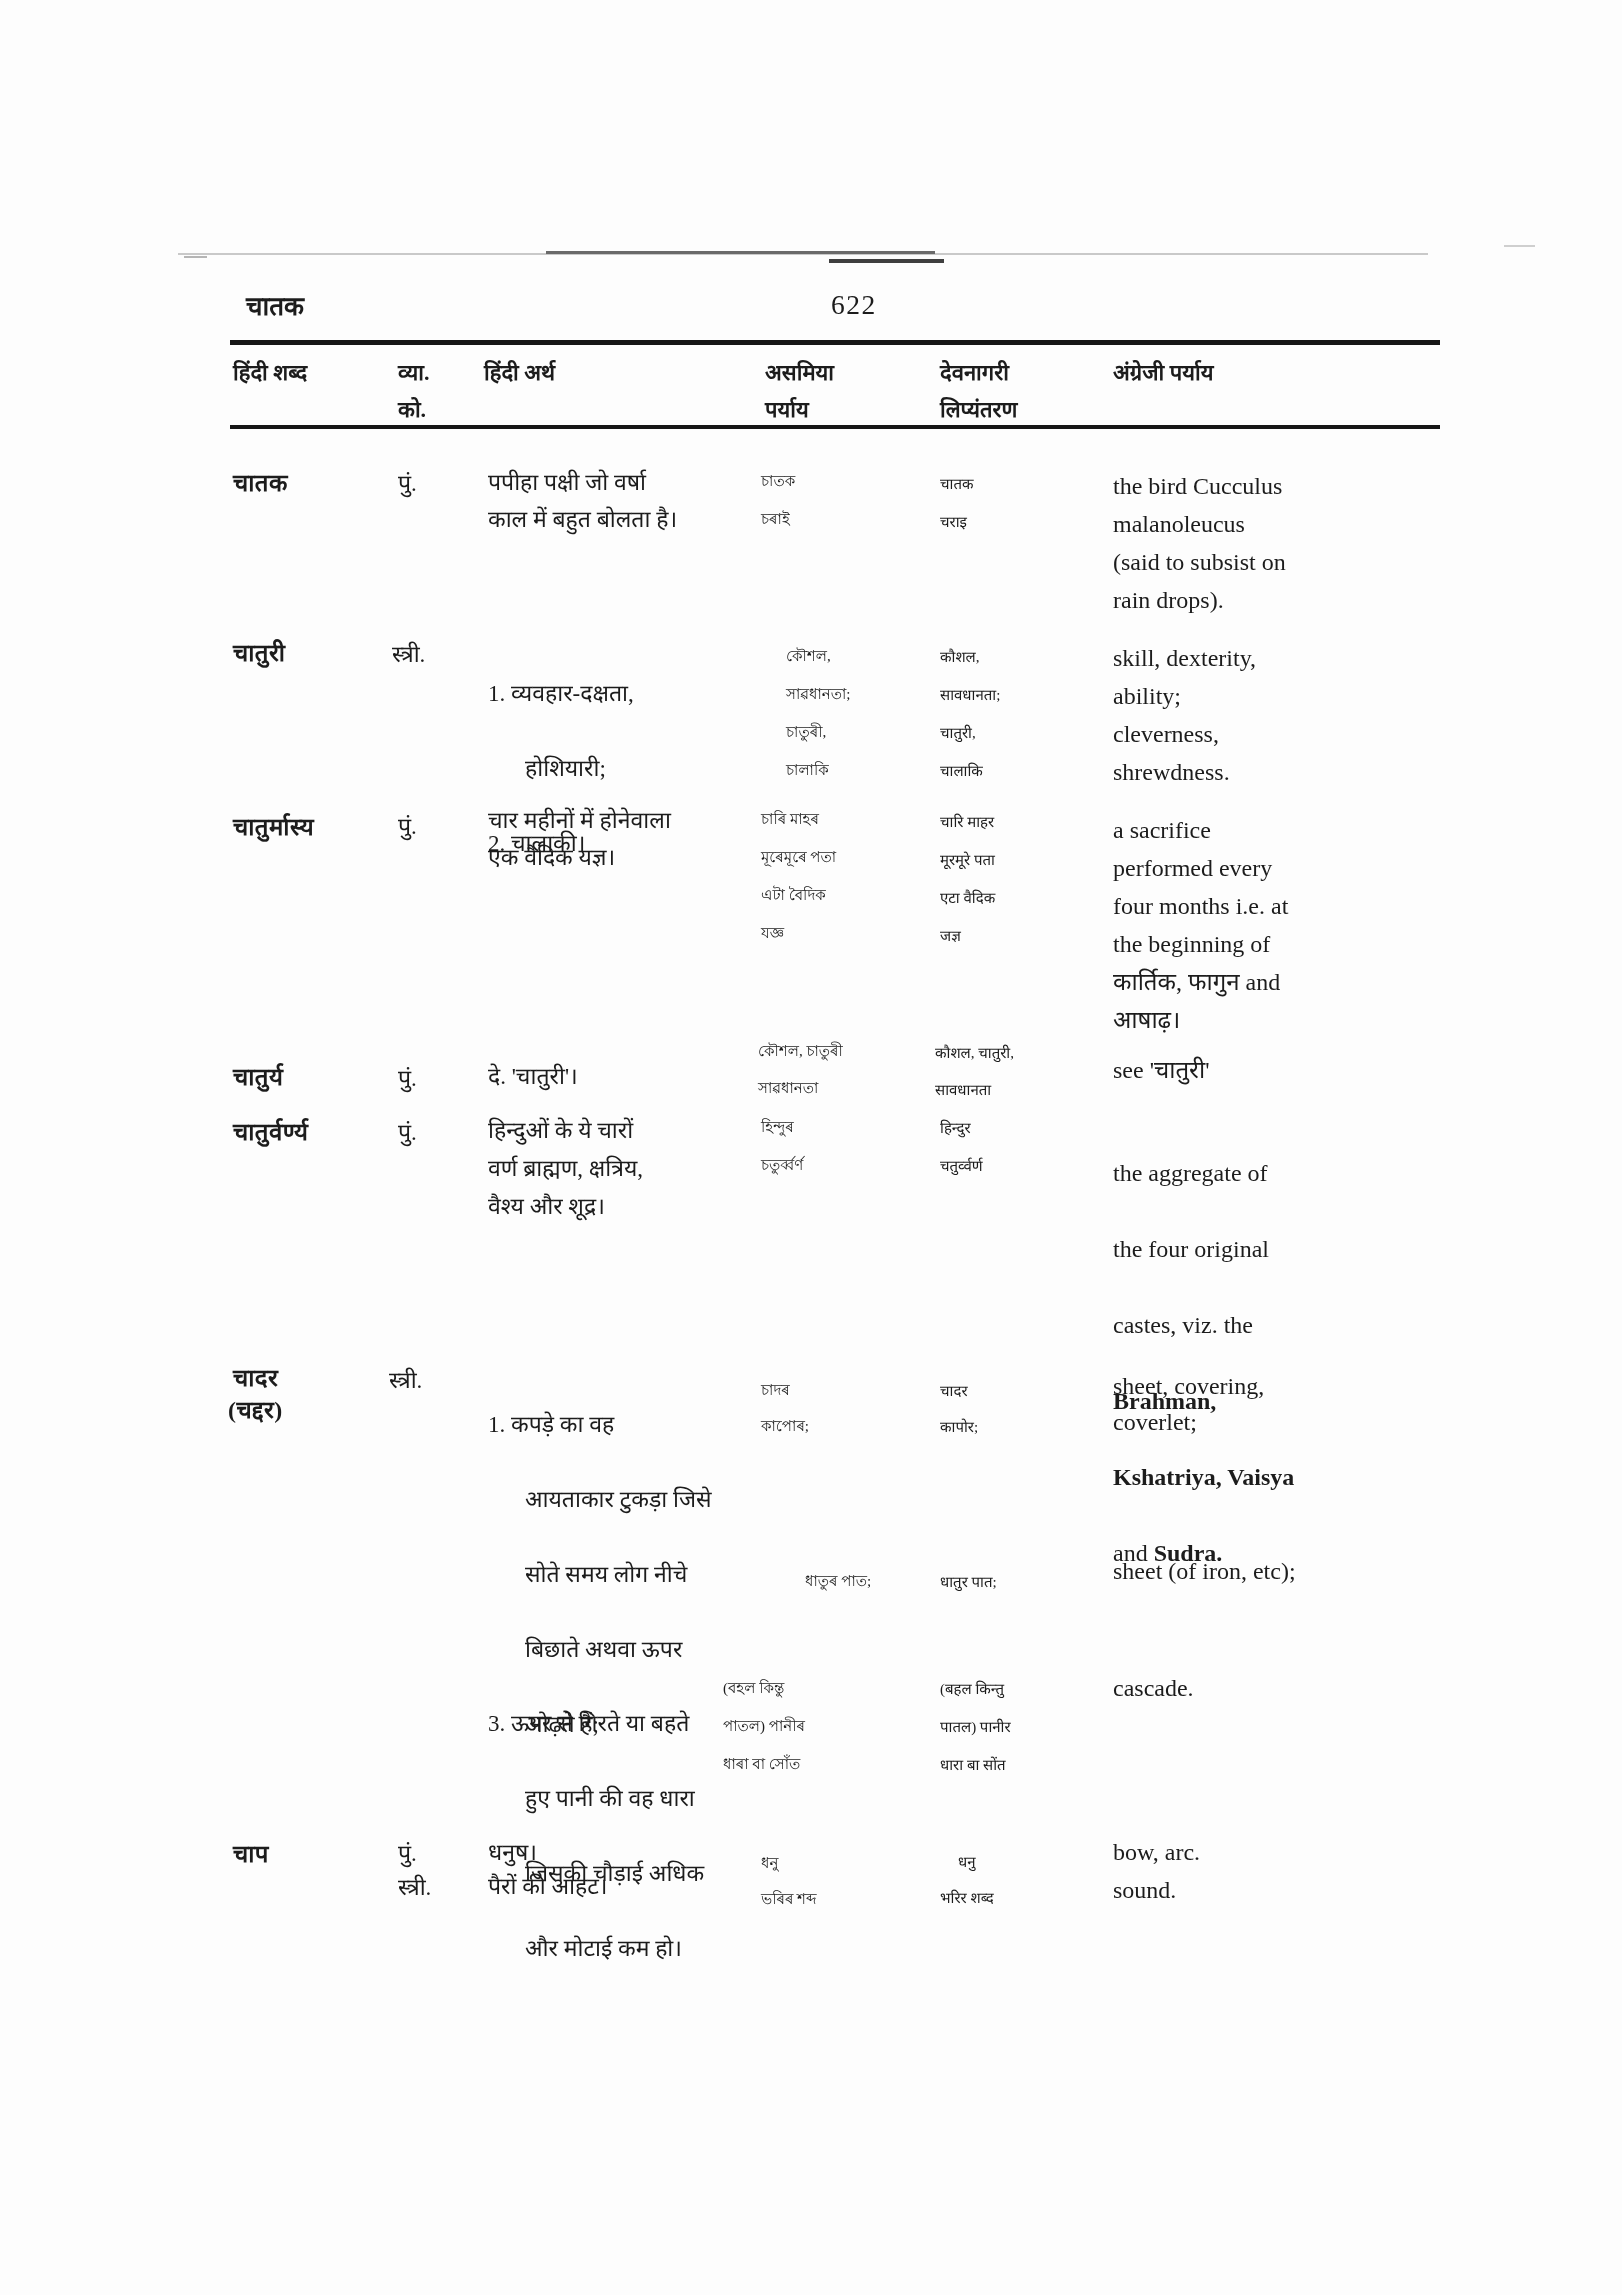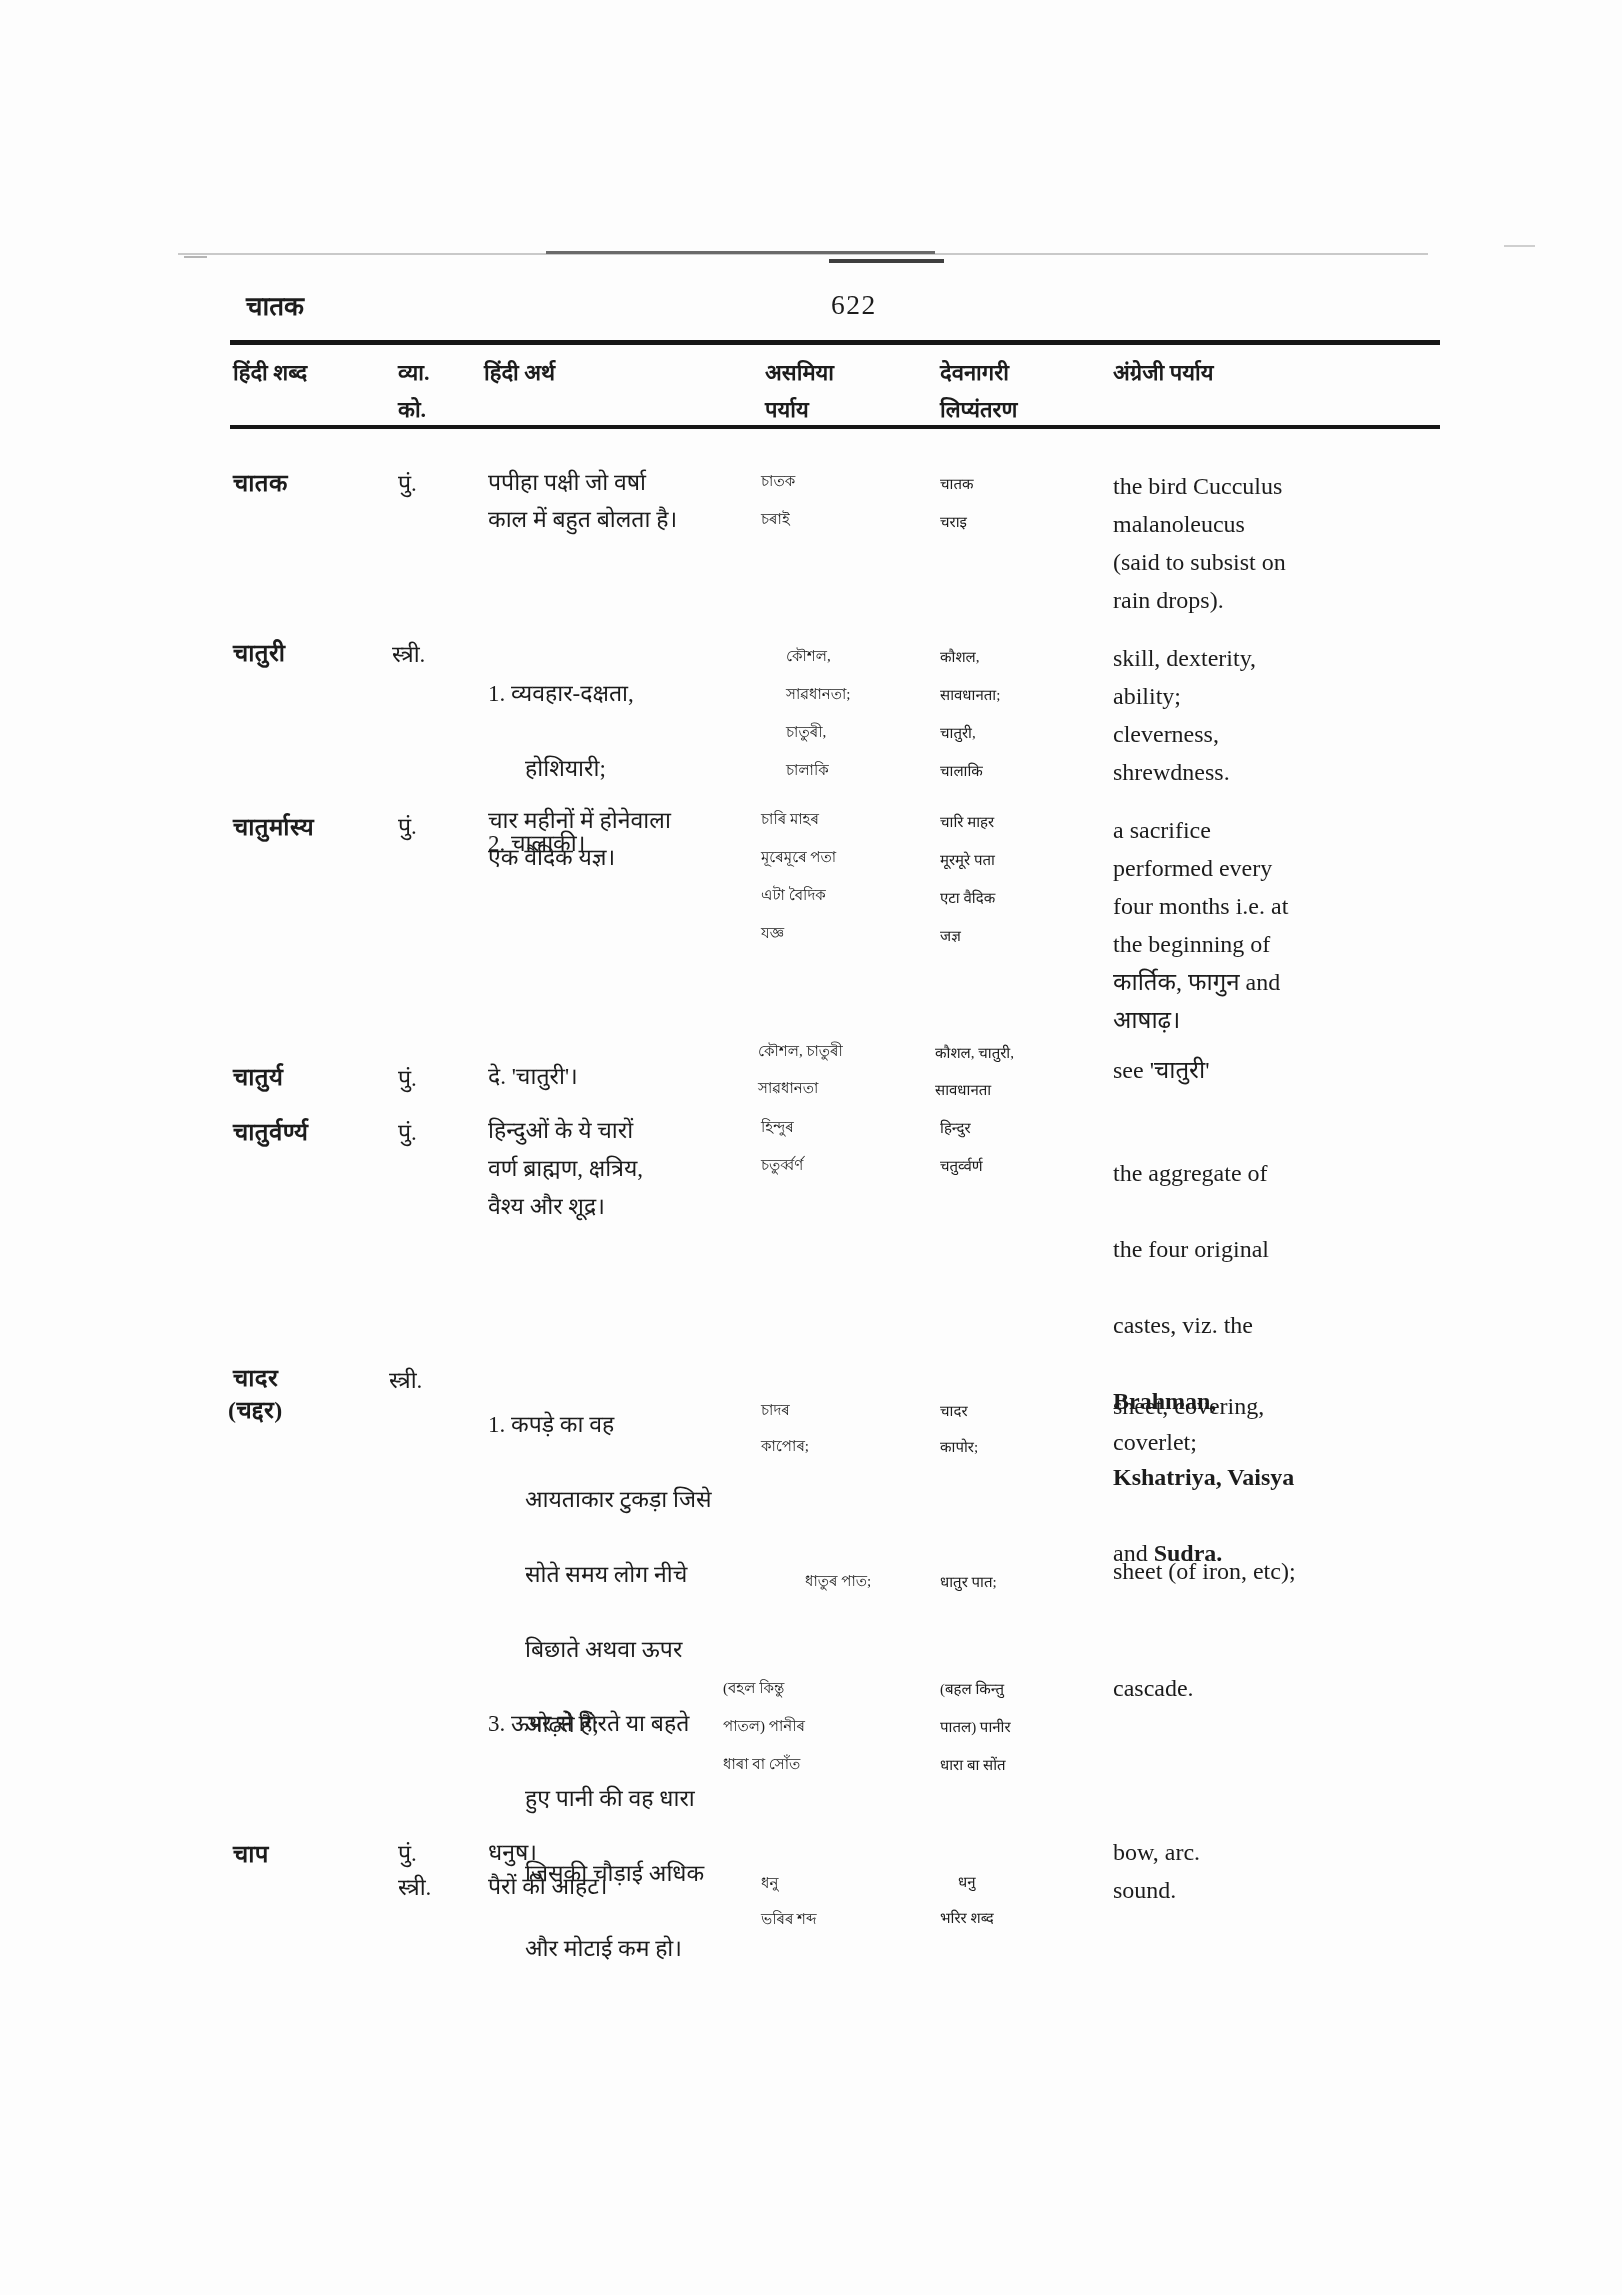--- a/index.html
+++ b/index.html
@@ -16,21 +16,21 @@
     white-space:pre-line;
     font-size:23px;
     line-height:38px;
     color:#1c1c1c;
   }
   .hw{font-weight:bold;font-size:24px;letter-spacing:0.4px;}
   .eng{font-size:24px;}
   .asm,.dev{font-size:15px;}
   .b{font-weight:bold;}
   .lh45{line-height:34px;}
-  .lh47{line-height:36px;margin-top:20px;}
+  .lh47{line-height:36px;}
   .lh48{line-height:37px;}
   .mlines div{line-height:37px;}
   .mlines .cont{margin-left:37px;}
   .rule{position:absolute;background:#161616;}
   .runhead{position:absolute;font-weight:bold;font-size:26px;line-height:29px;}
   .pagenum{position:absolute;font-size:27.5px;line-height:31px;letter-spacing:1.5px;}
   .colhead{position:absolute;font-weight:bold;font-size:22px;line-height:37px;white-space:pre-line;}
   .artifact{position:absolute;}
 </style>
 </head>

